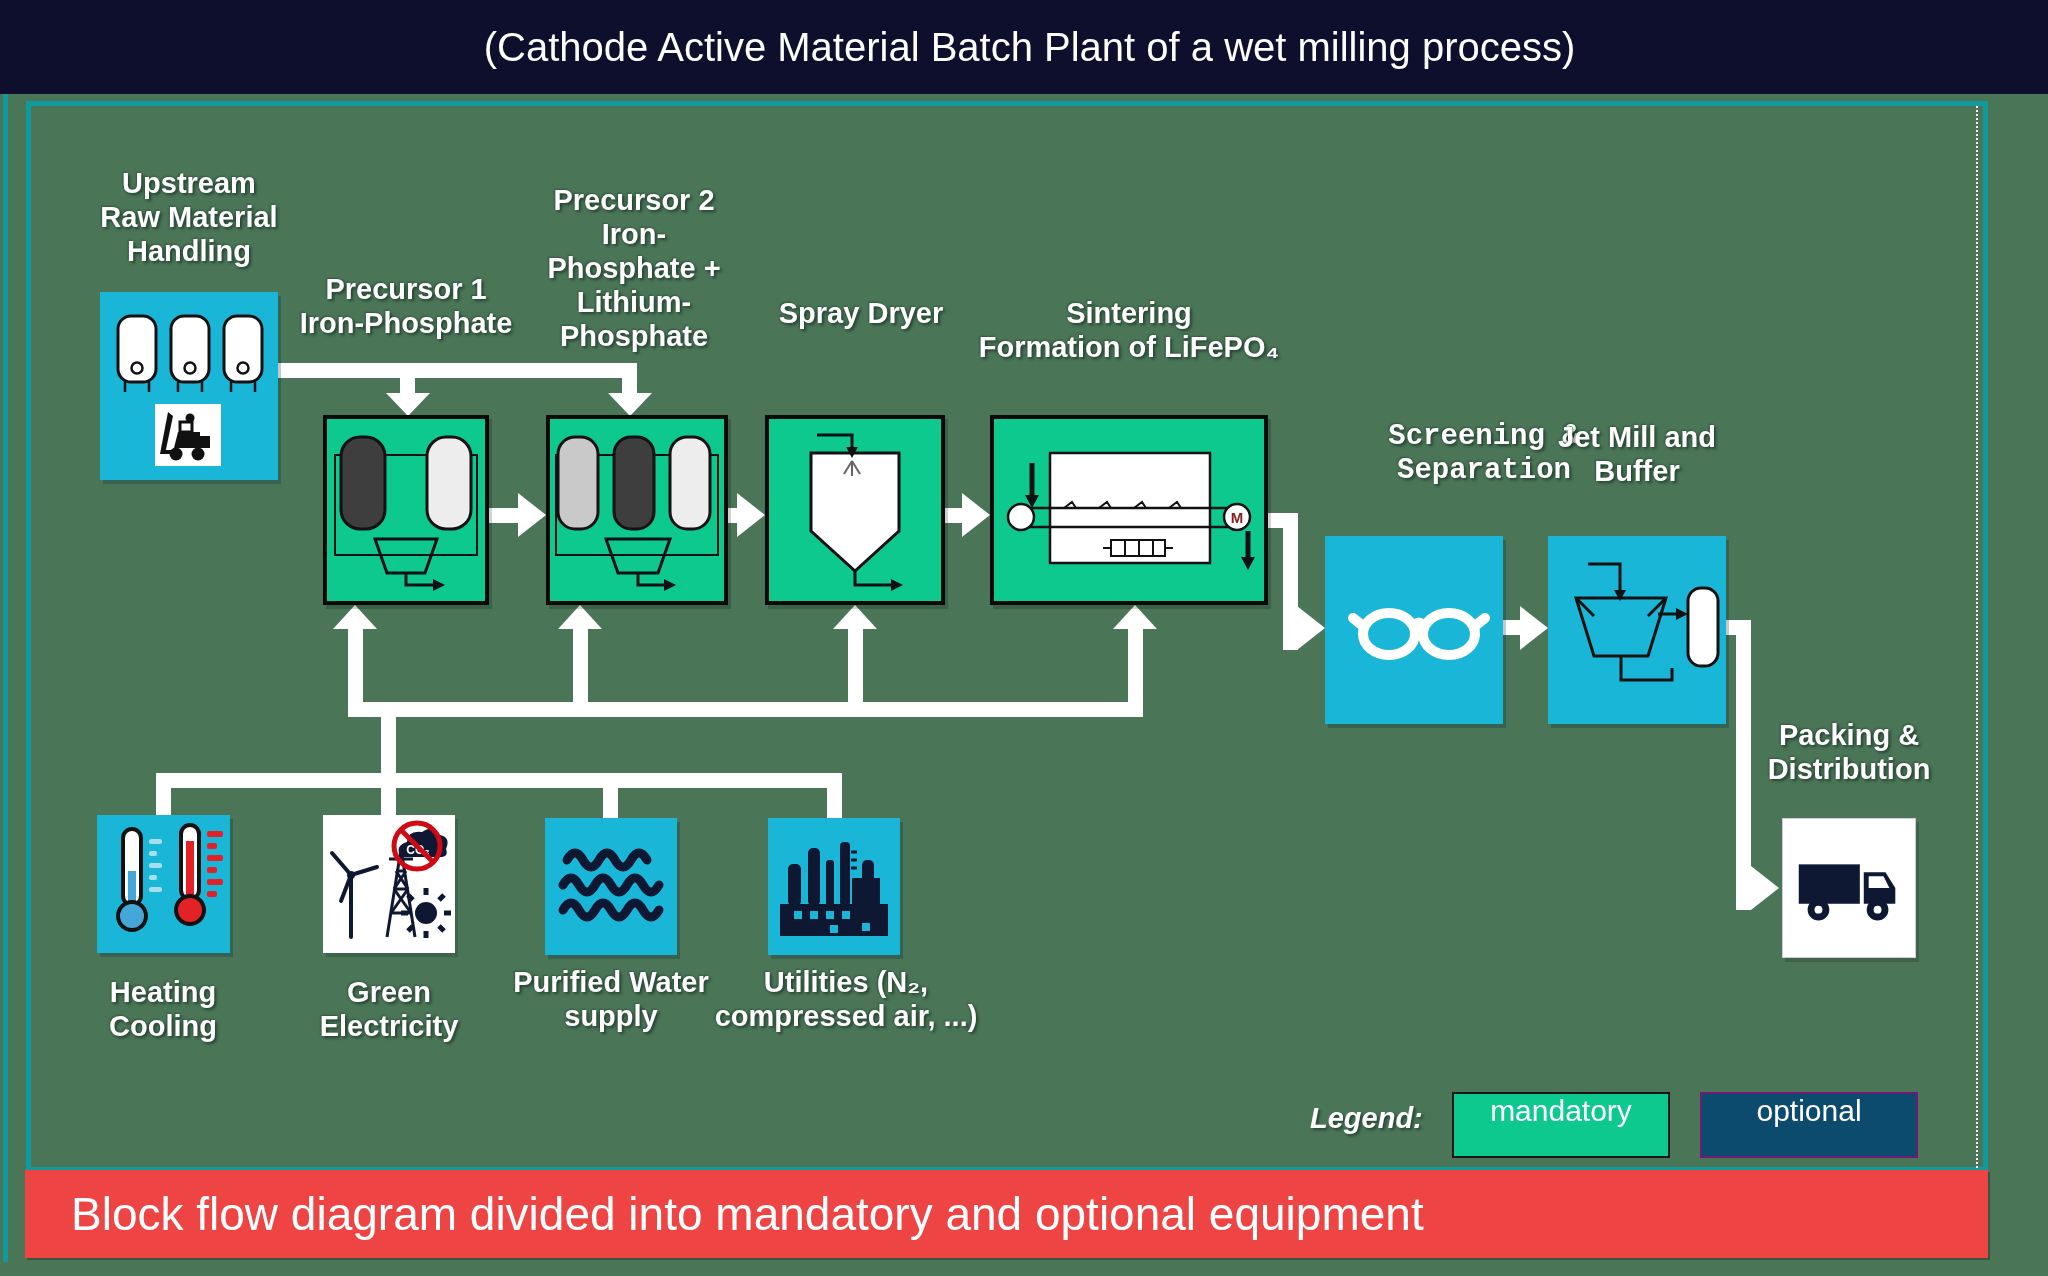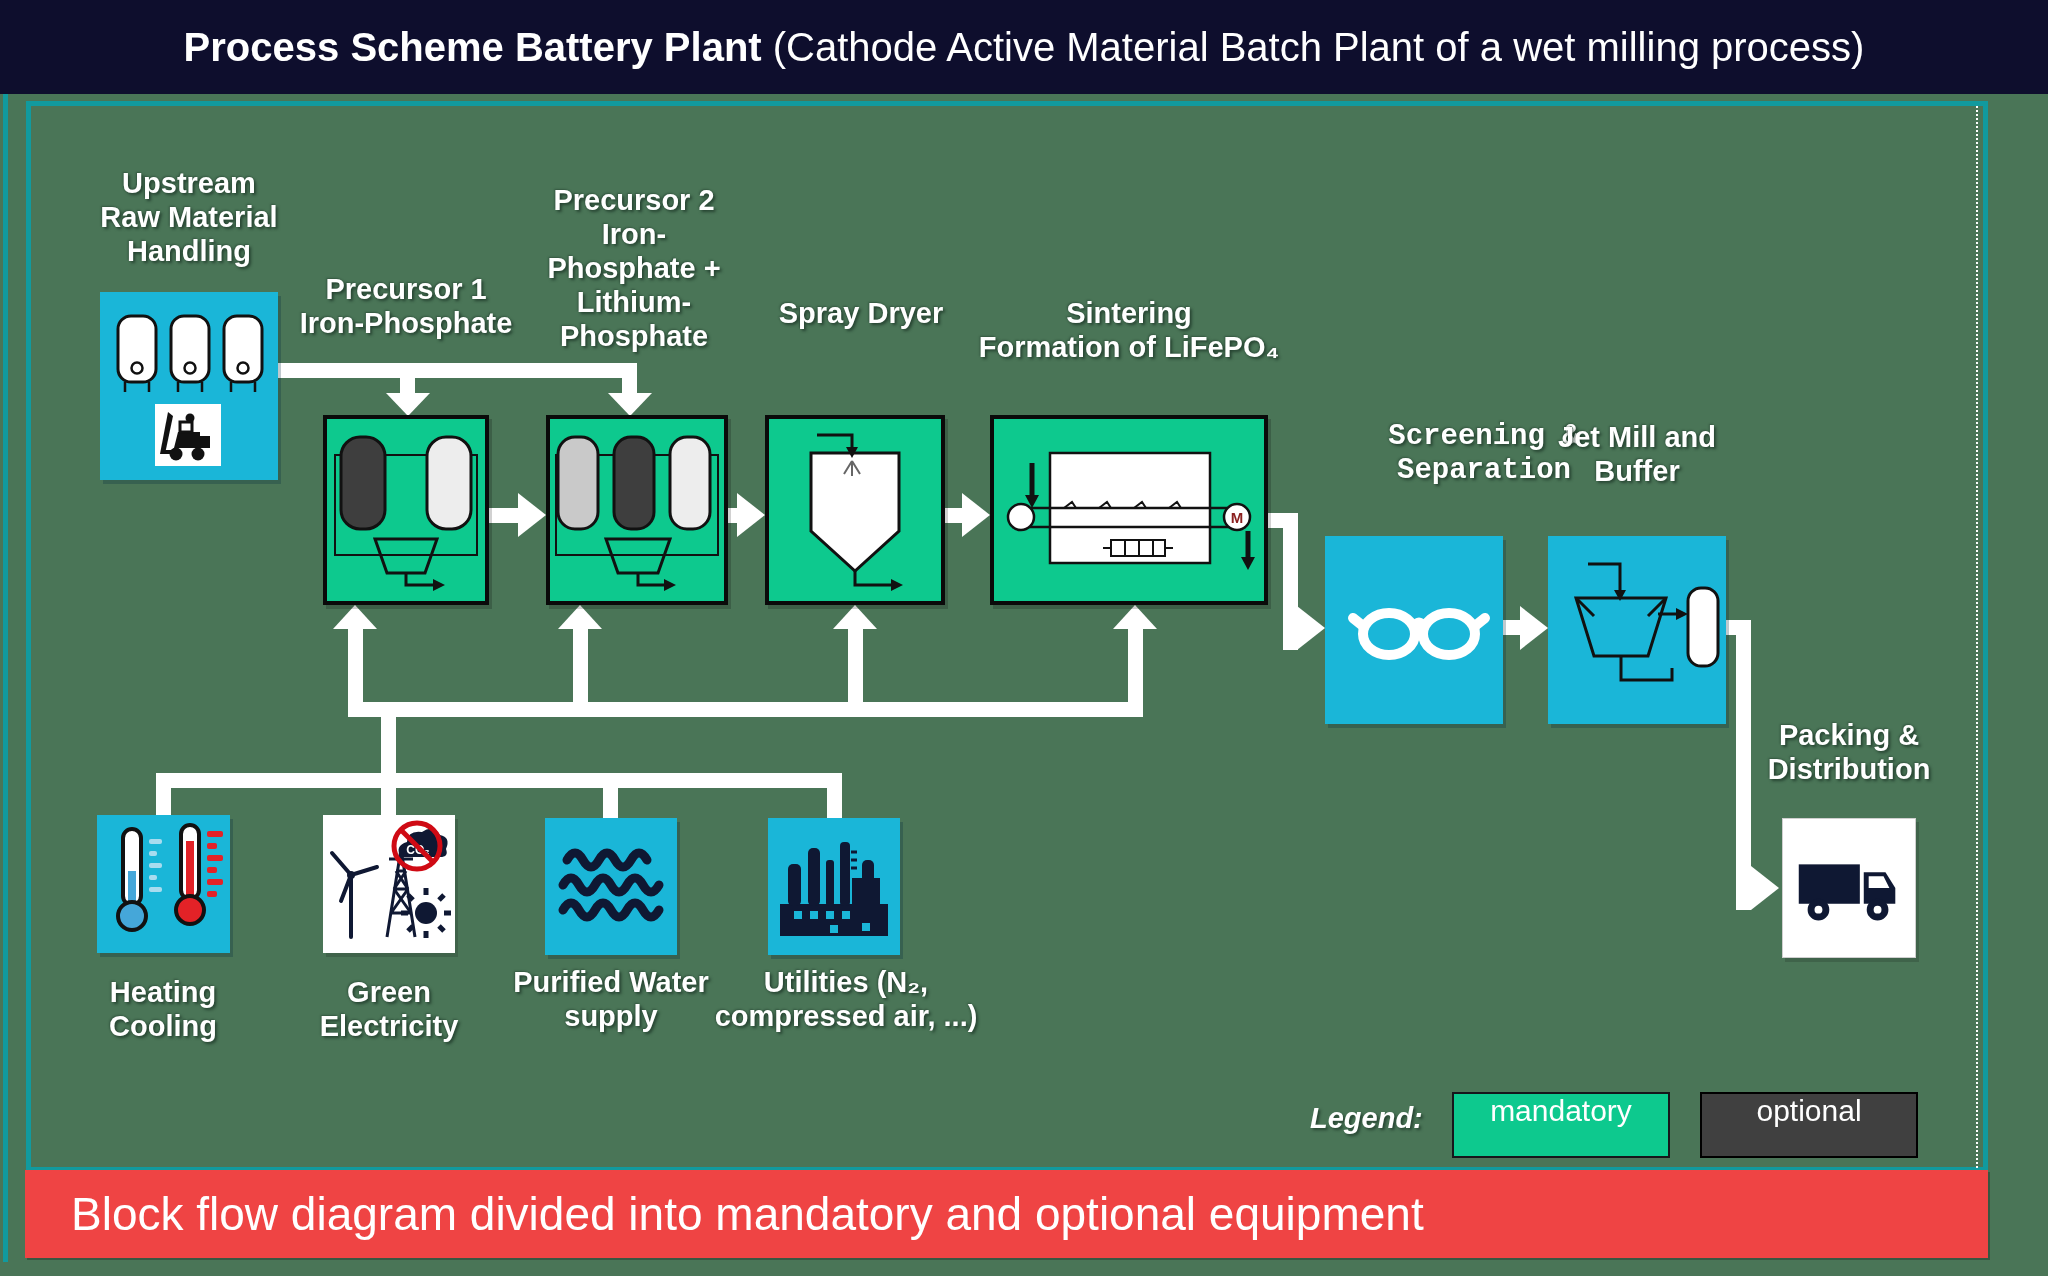--- a/index.html
+++ b/index.html
@@ -30,32 +30,32 @@
   .ah{position:absolute;width:0;height:0;}
   .ah-r{border-top:22px solid transparent;border-bottom:22px solid transparent;border-left:28px solid #fff;}
   .ah-d{border-left:22px solid transparent;border-right:22px solid transparent;border-top:23px solid #fff;}
   .ah-u{border-left:22px solid transparent;border-right:22px solid transparent;border-bottom:24px solid #fff;}
   
   .legend-title{position:absolute;color:#fff;font-size:29px;font-weight:bold;font-style:italic;
                 text-shadow:2px 2px 3px rgba(15,35,25,0.6);}
   .chip{position:absolute;width:218px;height:66px;display:flex;align-items:flex-start;justify-content:center;
         color:#fff;font-size:30px;box-sizing:border-box;}
   .chip.mand{background:#0dc98e;border:2px solid #16161b;}
-  .chip.opt{background:#404040;border:2px solid #000000;}
+  .chip.opt{background:#0c4a6e;border:2px solid #701a75;}
   
   .caption{position:absolute;left:25px;top:1170px;width:1963px;height:88px;background:#ef4444;
            display:flex;align-items:center;color:#fff;font-size:46px;padding-left:46px;box-sizing:border-box;
            box-shadow:2px 2px 0 rgba(0,0,0,0.25);}
 </style>
 </head>
 <body>
 
 <div class="canvas">
 
-  <div class="titlebar"><span class="tb">Process Scheme Battery Plant</span><span> (Cathode Active Material Batch Plant of a wet milling process)</span></div>
+  <div class="titlebar"><span> (Cathode Active Material Batch Plant of a wet milling process)</span></div>
 
   <div class="outer-stripe"></div>
   <div class="frame"></div>
   <div class="dotted-right"></div>
 
   <div class="hline" style="left:278px;top:363px;width:359px;"></div>
   <div class="vline" style="left:400px;top:371px;height:24px;"></div>
   <div class="ah ah-d" style="left:386px;top:393px;"></div>
   <div class="vline" style="left:622px;top:363px;height:32px;"></div>
   <div class="ah ah-d" style="left:608px;top:393px;"></div>

